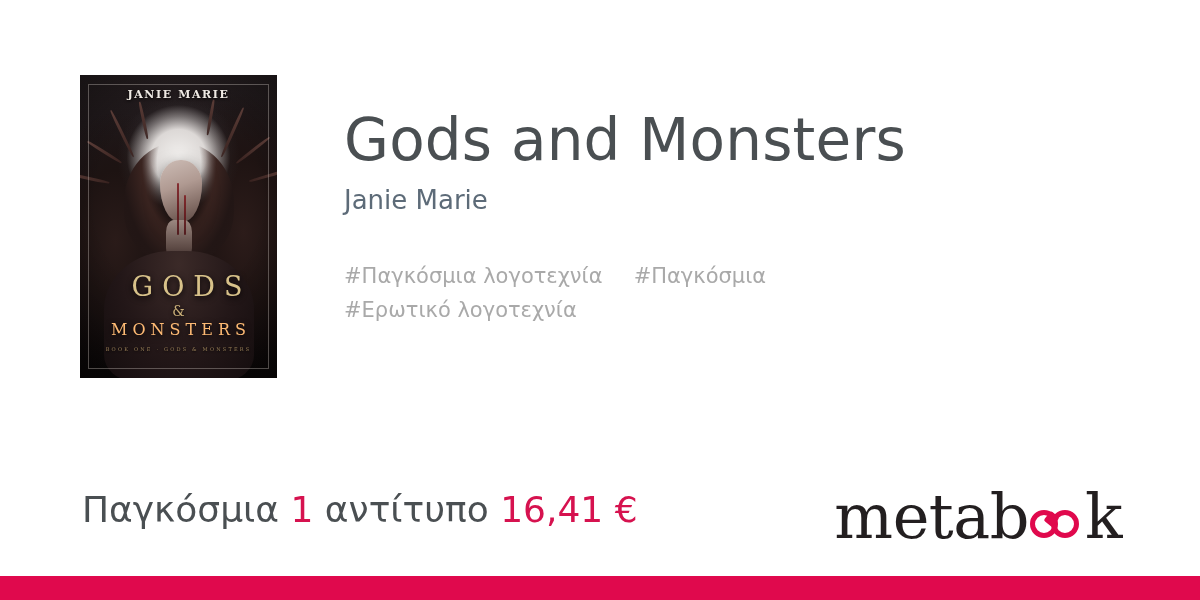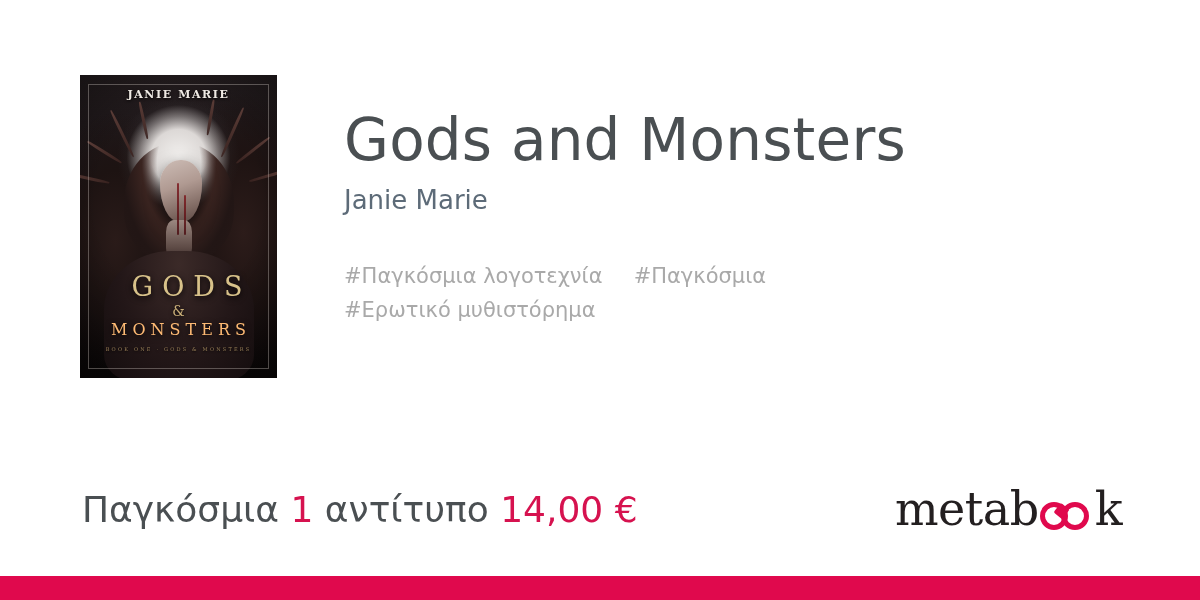--- a/index.html
+++ b/index.html
@@ -206,21 +206,21 @@
     white-space: nowrap;
     line-height: 1.1;
   }
   .price-line .accent { color: #d6124f; }
 
   .logo {
     position: absolute;
     right: 78px;
     top: -4px;
     font-family: "DejaVu Serif", "Liberation Serif", serif;
-    font-size: 46px;
+    font-size: 62px;
     color: #231f20;
     line-height: 1;
     display: flex;
     align-items: center;
     letter-spacing: -0.5px;
   }
   .logo-mark {
     position: relative;
     display: inline-block;
     width: 54px;
@@ -296,26 +296,26 @@
   </div>
 </div>
 
 <div class="info">
   <h1 class="book-title">Gods and Monsters</h1>
   <div class="book-author">Janie Marie</div>
 
   <div class="tags">
     <span class="tag">#Παγκόσμια λογοτεχνία</span>
     <span class="tag">#Παγκόσμια</span>
-    <span class="tag">#Ερωτικό μυθιστόρημα</span>
+    <span class="tag">#Ερωτικό λογοτεχνία</span>
   </div>
 </div>
 
 <div class="footer">
-  <div class="price-line"><span>Παγκόσμια</span> <span class="accent">1</span> <span>αντίτυπο</span> <span class="accent">14,00 €</span></div>
+  <div class="price-line"><span>Παγκόσμια</span> <span class="accent">1</span> <span>αντίτυπο</span> <span class="accent">16,41 €</span></div>
 
   <div class="logo">
     <span>metab</span>
     <span class="logo-mark">
       <span class="ring ring-left"></span>
       <span class="ring ring-right"></span>
     </span>
     <span>k</span>
   </div>
 </div>

